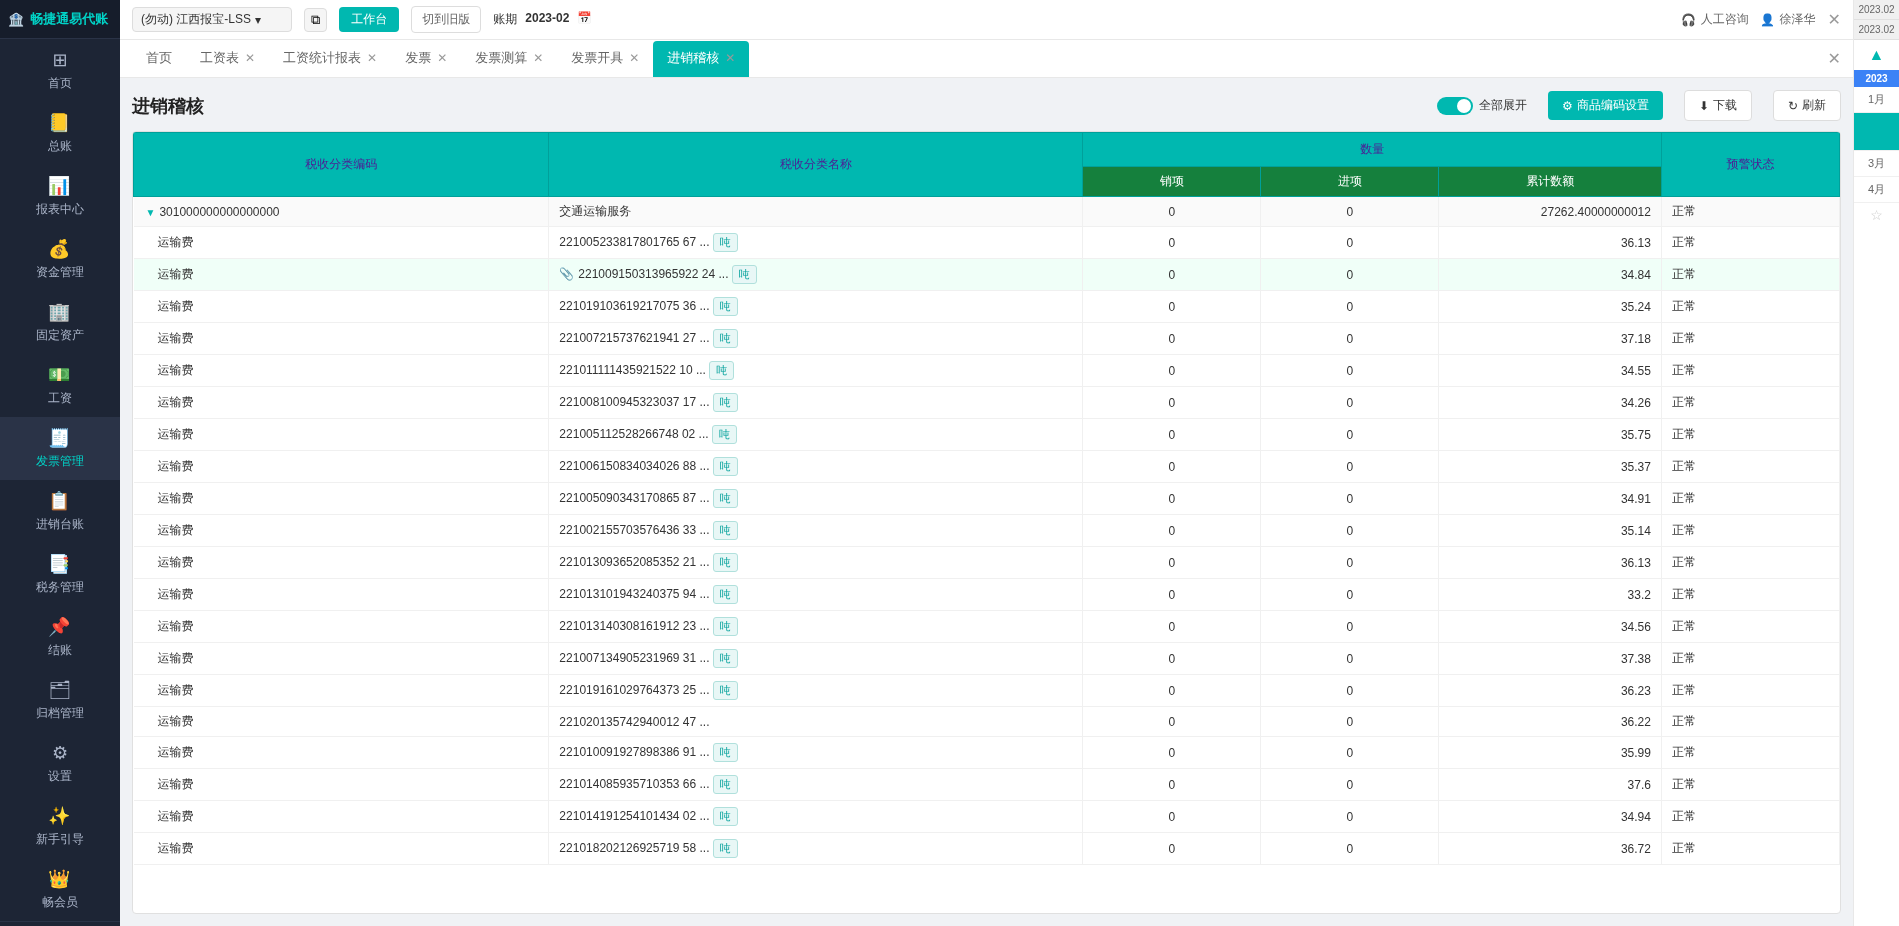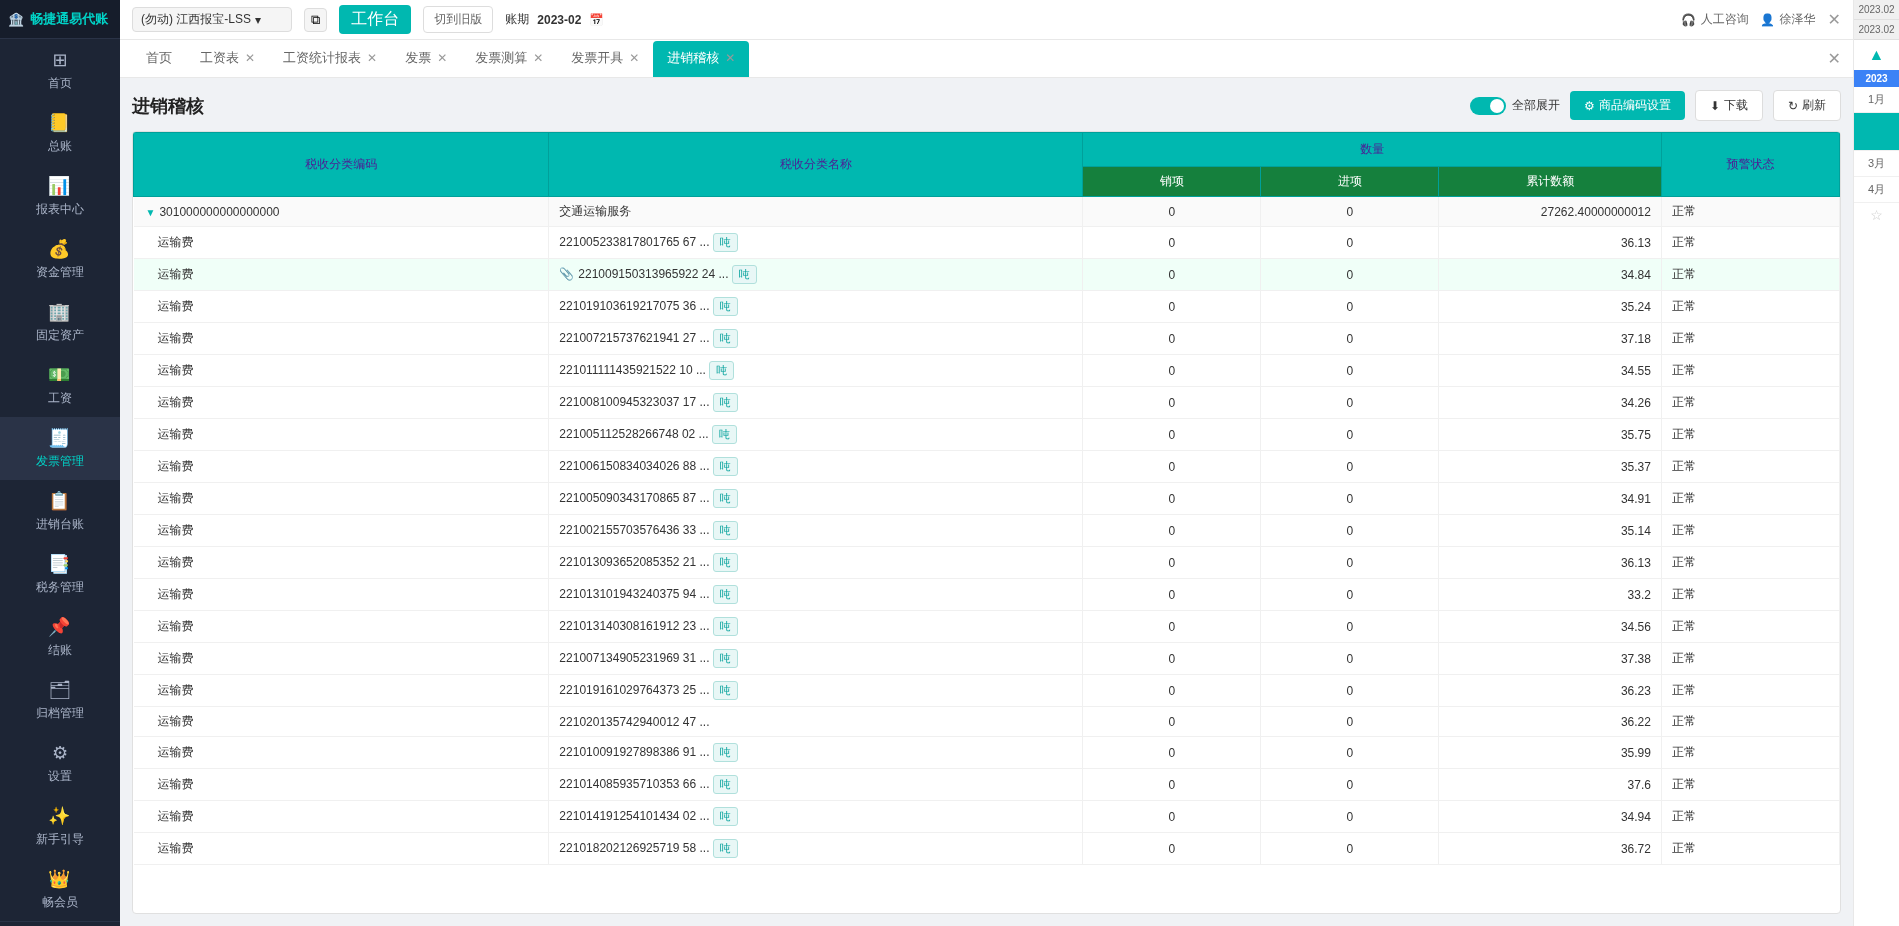--- a/index.html
+++ b/index.html
@@ -12,40 +12,40 @@
     .sidebar-item.active { background: #2a3347; color: #00d4c8; }
     .sidebar-item .icon { font-size: 18px; }
     .sidebar-footer { margin-top: auto; padding: 10px; font-size: 11px; color: #666; text-align: center; border-top: 1px solid #2a3347; cursor: pointer; }
 
     
     .main { flex: 1; display: flex; flex-direction: column; overflow: hidden; background: #f0f2f5; }
 
     
     .topbar { background: #fff; height: 40px; display: flex; align-items: center; padding: 0 12px; gap: 12px; border-bottom: 1px solid #e8e8e8; flex-shrink: 0; }
     .topbar-company { display: flex; align-items: center; gap: 4px; font-size: 12px; color: #333; background: #f5f5f5; border: 1px solid #ddd; border-radius: 4px; padding: 3px 8px; cursor: pointer; min-width: 160px; }
-    .topbar-btn { background: #00b8b0; color: #fff; border: none; border-radius: 4px; padding: 4px 12px; font-size: 16px; cursor: pointer; }
+    .topbar-btn { background: #00b8b0; color: #fff; border: none; border-radius: 4px; padding: 4px 12px; font-size: 12px; cursor: pointer; }
     .topbar-btn-outline { background: #fff; color: #666; border: 1px solid #ddd; border-radius: 4px; padding: 4px 10px; font-size: 12px; cursor: pointer; }
-    .topbar-period { display: flex; align-items: center; gap: 4px; font-size: 12px; color: #333; }
+    .topbar-period { display: flex; align-items: flex-start; gap: 4px; font-size: 12px; color: #333; }
     .topbar-right { margin-left: auto; display: flex; align-items: center; gap: 12px; font-size: 12px; color: #666; }
     .topbar-copy { background: #f5f5f5; border: 1px solid #ddd; border-radius: 4px; padding: 3px 6px; cursor: pointer; }
 
     
     .tabbar { background: #fff; display: flex; align-items: center; padding: 0 12px; border-bottom: 1px solid #e8e8e8; flex-shrink: 0; height: 38px; }
     .tab-item { display: flex; align-items: center; gap: 4px; padding: 8px 14px; font-size: 13px; color: #666; cursor: pointer; border-bottom: 2px solid transparent; white-space: nowrap; }
     .tab-item.active { color: #fff; background: #00b8b0; border-radius: 4px 4px 0 0; border-bottom: 2px solid #00b8b0; }
     .tab-close { font-size: 12px; color: #999; margin-left: 2px; }
     .tabbar-close-btn { margin-left: auto; font-size: 16px; color: #999; cursor: pointer; }
 
     
     .page-content { flex: 1; overflow: hidden; display: flex; flex-direction: column; padding: 12px; gap: 10px; }
 
     
     .page-header { display: flex; align-items: center; justify-content: space-between; }
     .page-title { font-size: 18px; font-weight: bold; color: #222; }
-    .header-actions { display: flex; align-items: center; gap: 10px; }
+    .header-actions { display: flex; align-items: center; gap: 21px; }
     .toggle-switch { display: flex; align-items: center; gap: 6px; font-size: 12px; color: #333; }
     .toggle-track { width: 36px; height: 18px; background: #00b8b0; border-radius: 9px; position: relative; cursor: pointer; }
     .toggle-thumb { width: 14px; height: 14px; background: #fff; border-radius: 50%; position: absolute; top: 2px; right: 2px; }
     .btn-primary { background: #00b8b0; color: #fff; border: none; border-radius: 4px; padding: 6px 14px; font-size: 12px; cursor: pointer; display: flex; align-items: center; gap: 4px; }
     .btn-default { background: #fff; color: #333; border: 1px solid #ddd; border-radius: 4px; padding: 6px 14px; font-size: 12px; cursor: pointer; display: flex; align-items: center; gap: 4px; }
 
     
     .table-container { background: #fff; border: 1px solid #e0e0e0; border-radius: 4px; overflow: auto; flex: 1; }
     table { width: 100%; border-collapse: collapse; font-size: 12px; }
     .table-header-top th { background: #00b8b0; color: #4c1d95; text-align: center; padding: 8px 10px; border: 1px solid #00a09a; font-weight: normal; }

